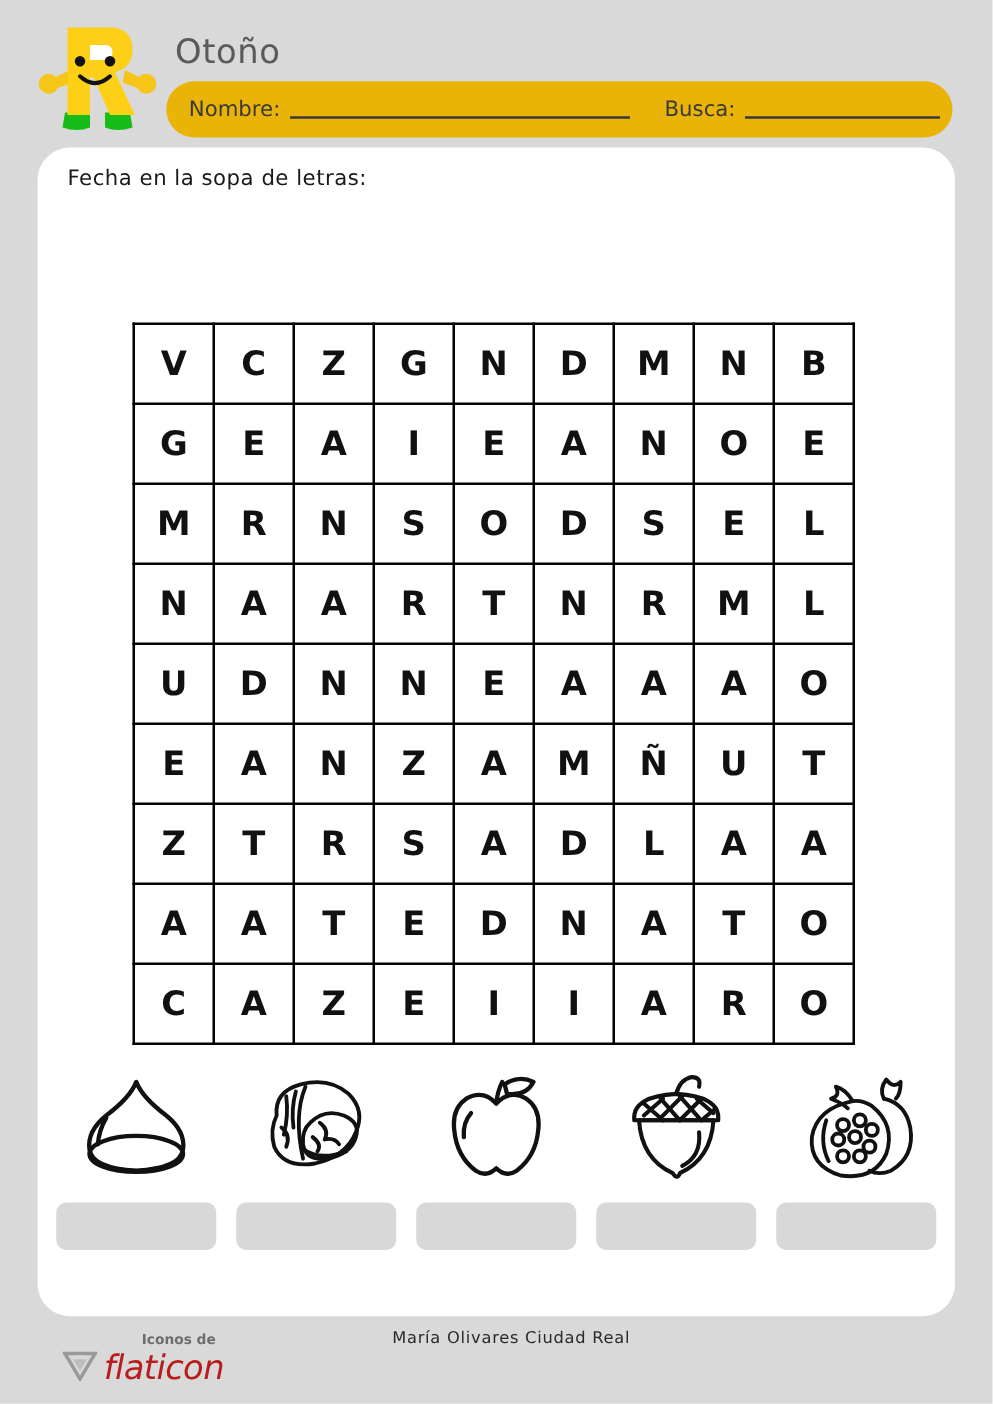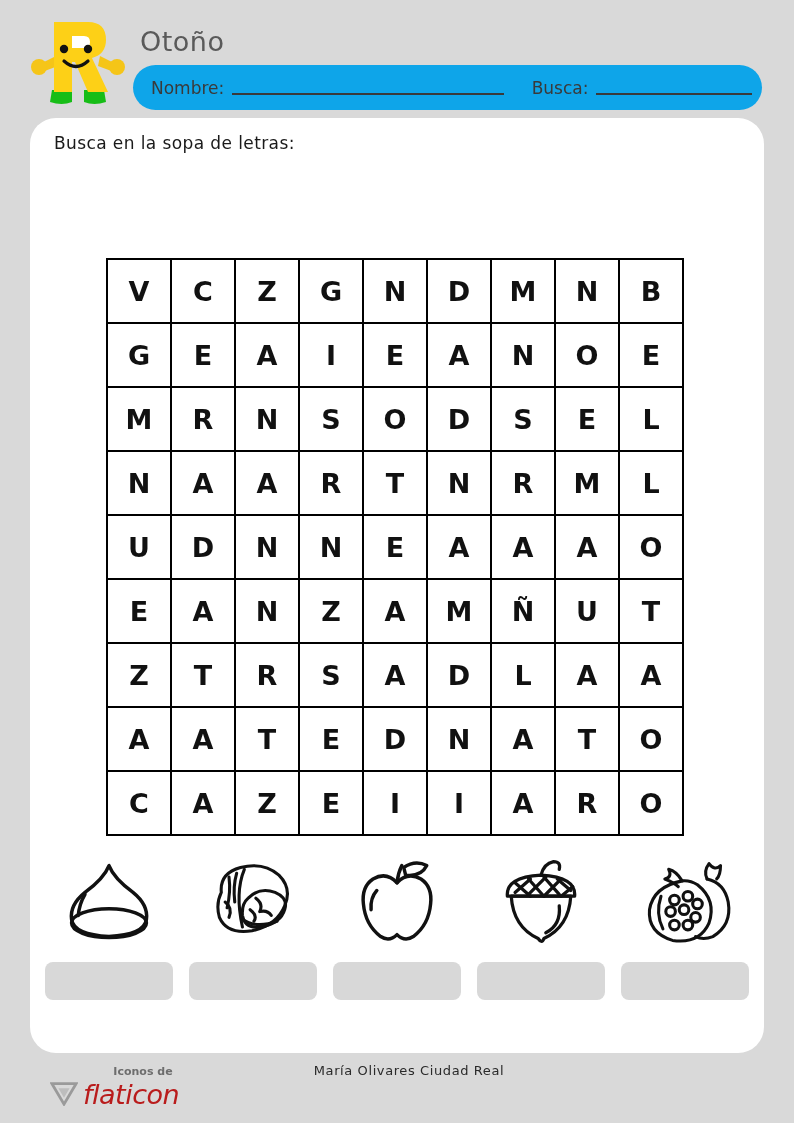--- a/index.html
+++ b/index.html
@@ -39,21 +39,21 @@
     font-family: "DejaVu Sans", sans-serif;
     letter-spacing: 0.5px;
     white-space: nowrap;
   }
   .namebar {
     position: absolute;
     left: 133px;
     top: 65px;
     width: 629px;
     height: 45px;
-    background: #0ea5e9;
+    background: #eab308;
     border-radius: 23px;
     box-sizing: border-box;
   }
   .namebar-inner {
     position: absolute;
     left: 18px;
     top: 0;
     right: 10px;
     bottom: 0;
     display: flex;
@@ -252,21 +252,21 @@
       <span class="field-label">Nombre:</span>
       <span class="rule rule-name"></span>
       <span class="field-label">Busca:</span>
       <span class="rule rule-date"></span>
     </div>
   </div>
 </div>
 
 <div class="card">
 
-  <div class="instruction">Busca en la sopa de letras:</div>
+  <div class="instruction">Fecha en la sopa de letras:</div>
 
   <div class="grid-wrap">
     <table class="wordsearch">
       <tbody id="ws-body">
           <tr>
             <td>V</td>
             <td>C</td>
             <td>Z</td>
             <td>G</td>
             <td>N</td>

